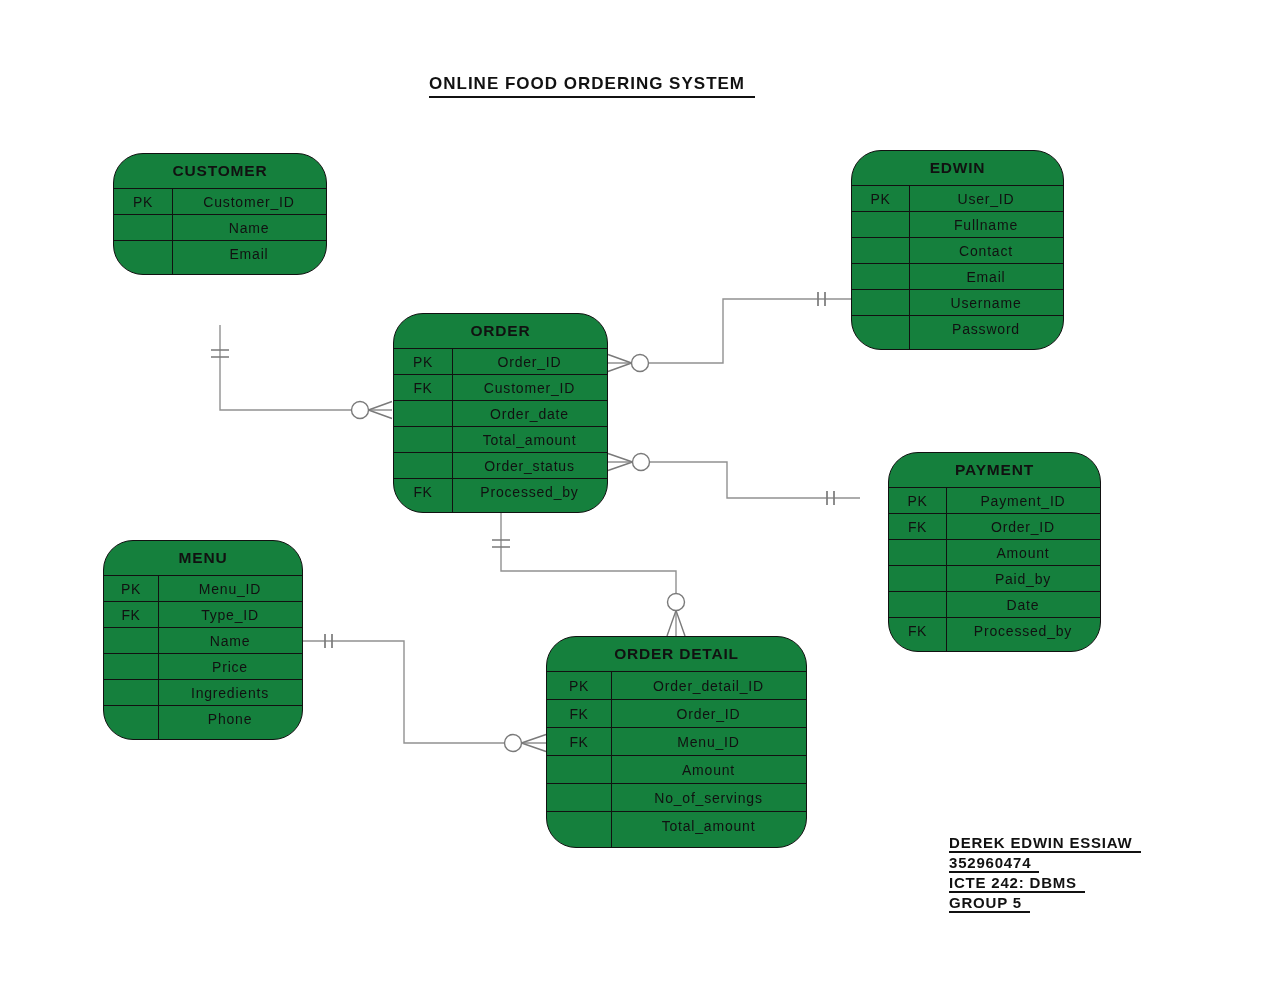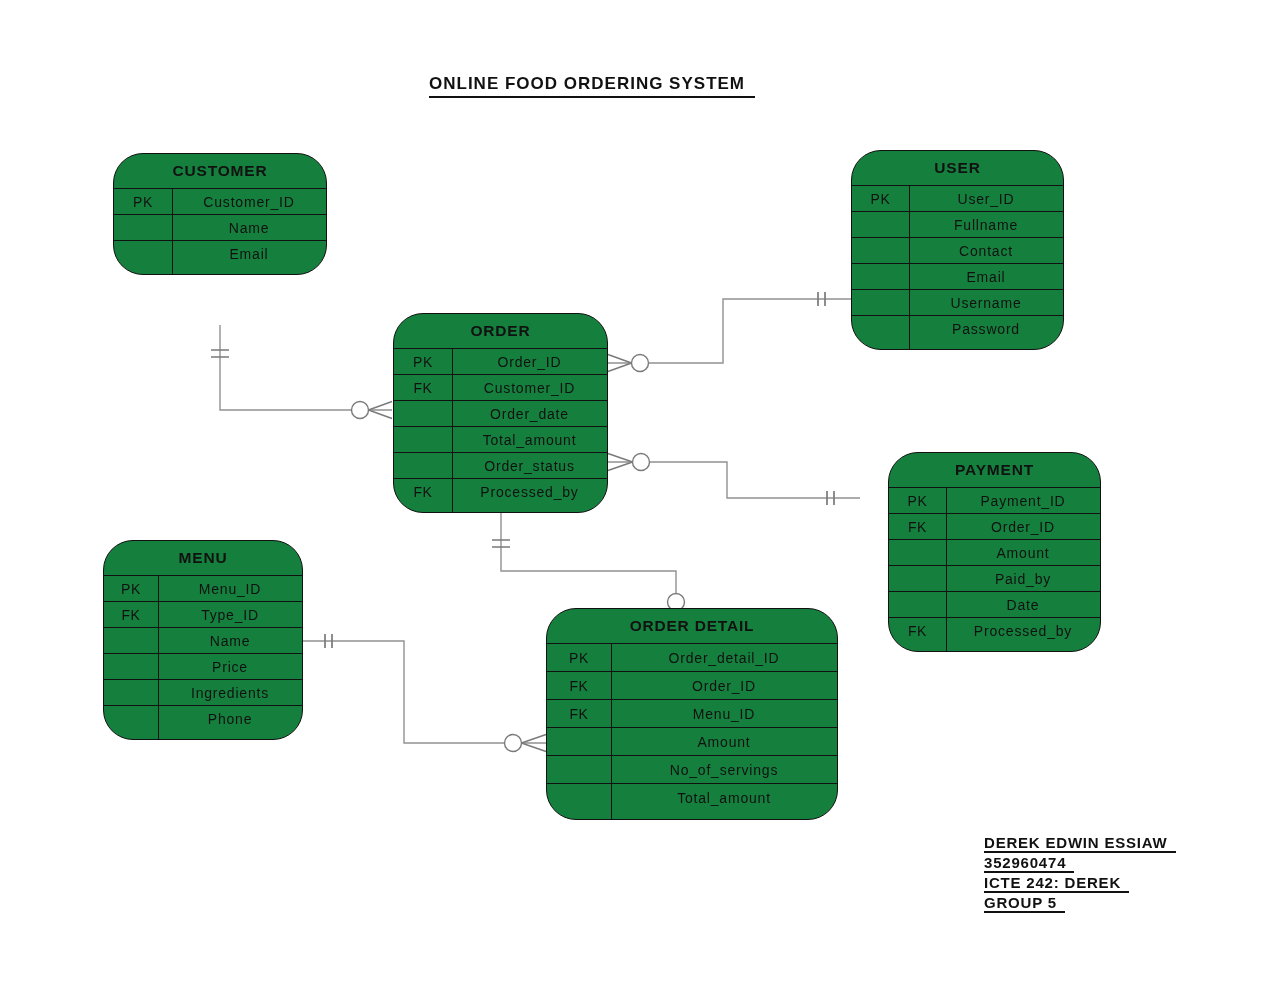--- a/index.html
+++ b/index.html
@@ -31,21 +31,21 @@
   .entity-row { display:flex; height:var(--rowh, 26px); border-top:1.3px solid #111; }
   .key-cell {
     width:var(--keyw); display:flex; align-items:center; justify-content:center;
     font-size:14px; letter-spacing:0.6px;
   }
   .attr-cell {
     flex:1; display:flex; align-items:center; justify-content:center;
     font-size:14px; letter-spacing:0.8px; white-space:nowrap;text-align:right;
   }
 
-  .signature { position:absolute; left:949px; top:833px;margin-left:35px; }
+  .signature { position:absolute; left:949px; top:833px; }
   .signature-line {
     font-size:15px; font-weight:bold; letter-spacing:0.8px; line-height:20px;
     white-space:nowrap;
   }
   .signature-line span { border-bottom:2px solid #111; padding-right:8px; }
 </style>
 </head>
 <body>
 
 <div class="canvas">
@@ -102,21 +102,21 @@
         <div class="attr-cell">Name</div>
       </div>
         <div class="entity-row">
         <div class="key-cell"></div>
         <div class="attr-cell">Email</div>
       </div>
       </div>
   </div>
 
   <div class="entity" style="left:851px; top:150px; width:213px; --keyw:57px;">
-    <div class="entity-title">USER</div>
+    <div class="entity-title">EDWIN</div>
     <div class="entity-rows">
         <div class="entity-row">
         <div class="key-cell">PK</div>
         <div class="attr-cell">User_ID</div>
       </div>
         <div class="entity-row">
         <div class="key-cell"></div>
         <div class="attr-cell">Fullname</div>
       </div>
         <div class="entity-row">
@@ -221,21 +221,21 @@
         <div class="key-cell"></div>
         <div class="attr-cell">Ingredients</div>
       </div>
         <div class="entity-row">
         <div class="key-cell"></div>
         <div class="attr-cell">Phone</div>
       </div>
       </div>
   </div>
 
-  <div class="entity" style="left:546px; top:608px; width:292px; --keyw:64px; --rowh:28px;">
+  <div class="entity" style="left:546px; top:636px; width:261px; --keyw:64px; --rowh:28px;">
     <div class="entity-title">ORDER DETAIL</div>
     <div class="entity-rows">
         <div class="entity-row">
         <div class="key-cell">PK</div>
         <div class="attr-cell">Order_detail_ID</div>
       </div>
         <div class="entity-row">
         <div class="key-cell">FK</div>
         <div class="attr-cell">Order_ID</div>
       </div>
@@ -259,20 +259,20 @@
   </div>
 
   <div class="signature">
       <div class="signature-line">
       <span>DEREK EDWIN ESSIAW</span>
     </div>
       <div class="signature-line">
       <span>352960474</span>
     </div>
       <div class="signature-line">
-      <span>ICTE 242: DEREK</span>
+      <span>ICTE 242: DBMS</span>
     </div>
       <div class="signature-line">
       <span>GROUP 5</span>
     </div>
     </div>
 
 </div>
 
 </body></html>

